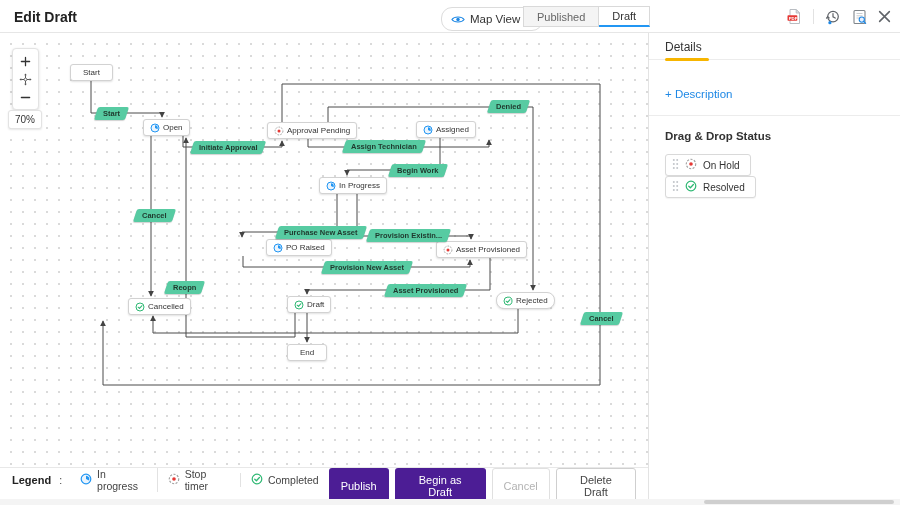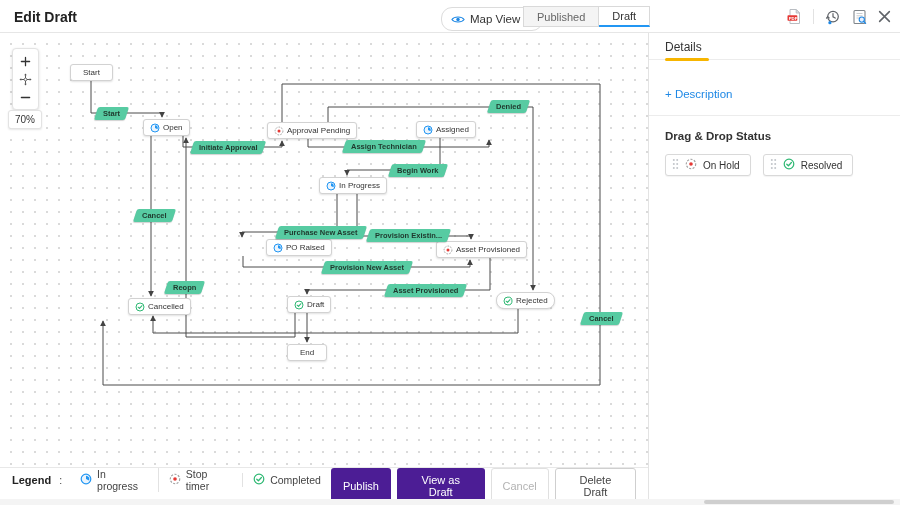--- a/index.html
+++ b/index.html
@@ -64,21 +64,21 @@
          border-left:1px solid #e3e3e3;z-index:5}
   .panel-tabs{height:27px;border-bottom:1px solid #ececec;position:relative}
   .panel-tab{position:absolute;left:16px;top:7px;font-size:12px;color:#333;cursor:pointer}
   .panel-tab::after{content:"";position:absolute;left:0;bottom:-7px;width:44px;height:3px;
                     background:#f7b500;border-radius:2px}
   .panel-body{padding:15px 16px 0}
   .panel-title{font-size:15px;font-weight:bold;color:#222}
   .desc-link{margin-top:13px;font-size:11.5px;color:#1e88e5;cursor:pointer}
   .panel-div{height:1px;background:#ececec;margin:15px -16px 14px}
   .dd-heading{font-size:11.5px;font-weight:bold;color:#333}
-  .chips{margin-top:12px;display:flex;flex-direction:row;gap:12px;align-items:flex-start}
+  .chips{margin-top:12px;display:flex;flex-direction:column;gap:0;align-items:flex-start}
   .chip{display:flex;align-items:center;gap:6px;background:#fff;border:1px solid #d9d9d9;
         border-radius:3px;padding:3px 10px 3px 6px;font-size:10px;color:#333;cursor:grab;
         box-shadow:0 1px 1px rgba(0,0,0,.05)}
 
   
   .hscroll{position:absolute;left:0;top:499px;width:900px;height:6px;background:#f4f4f4;z-index:7}
   .hscroll-thumb{position:absolute;right:6px;top:1px;width:190px;height:4px;background:#cfcfcf;border-radius:2px}
 </style>
 </head>
 <body>
@@ -333,21 +333,21 @@
             <span><svg width="12" height="12" viewBox="0 0 14 14">
                 <circle cx="7" cy="7" r="5.6" fill="#fff" stroke="#2eb873" stroke-width="1.4"></circle>
                 <path d="M4.4 7.3 6.3 9 9.8 5.2" fill="none" stroke="#2eb873" stroke-width="1.5" stroke-linecap="round" stroke-linejoin="round"></path>
               </svg></span>
             <span>Completed</span>
           </span>
         </span>
     </div>
     <div class="fbuttons">
         <button class="btn primary">Publish</button>
-        <button class="btn primary">View as Draft</button>
+        <button class="btn primary">Begin as Draft</button>
         <button class="btn disabled">Cancel</button>
         <button class="btn outline">Delete Draft</button>
       </div>
   </div>
 
   <div class="panel">
     <div class="panel-tabs">
       <span class="panel-tab">Details</span>
     </div>
     <div class="panel-body">

